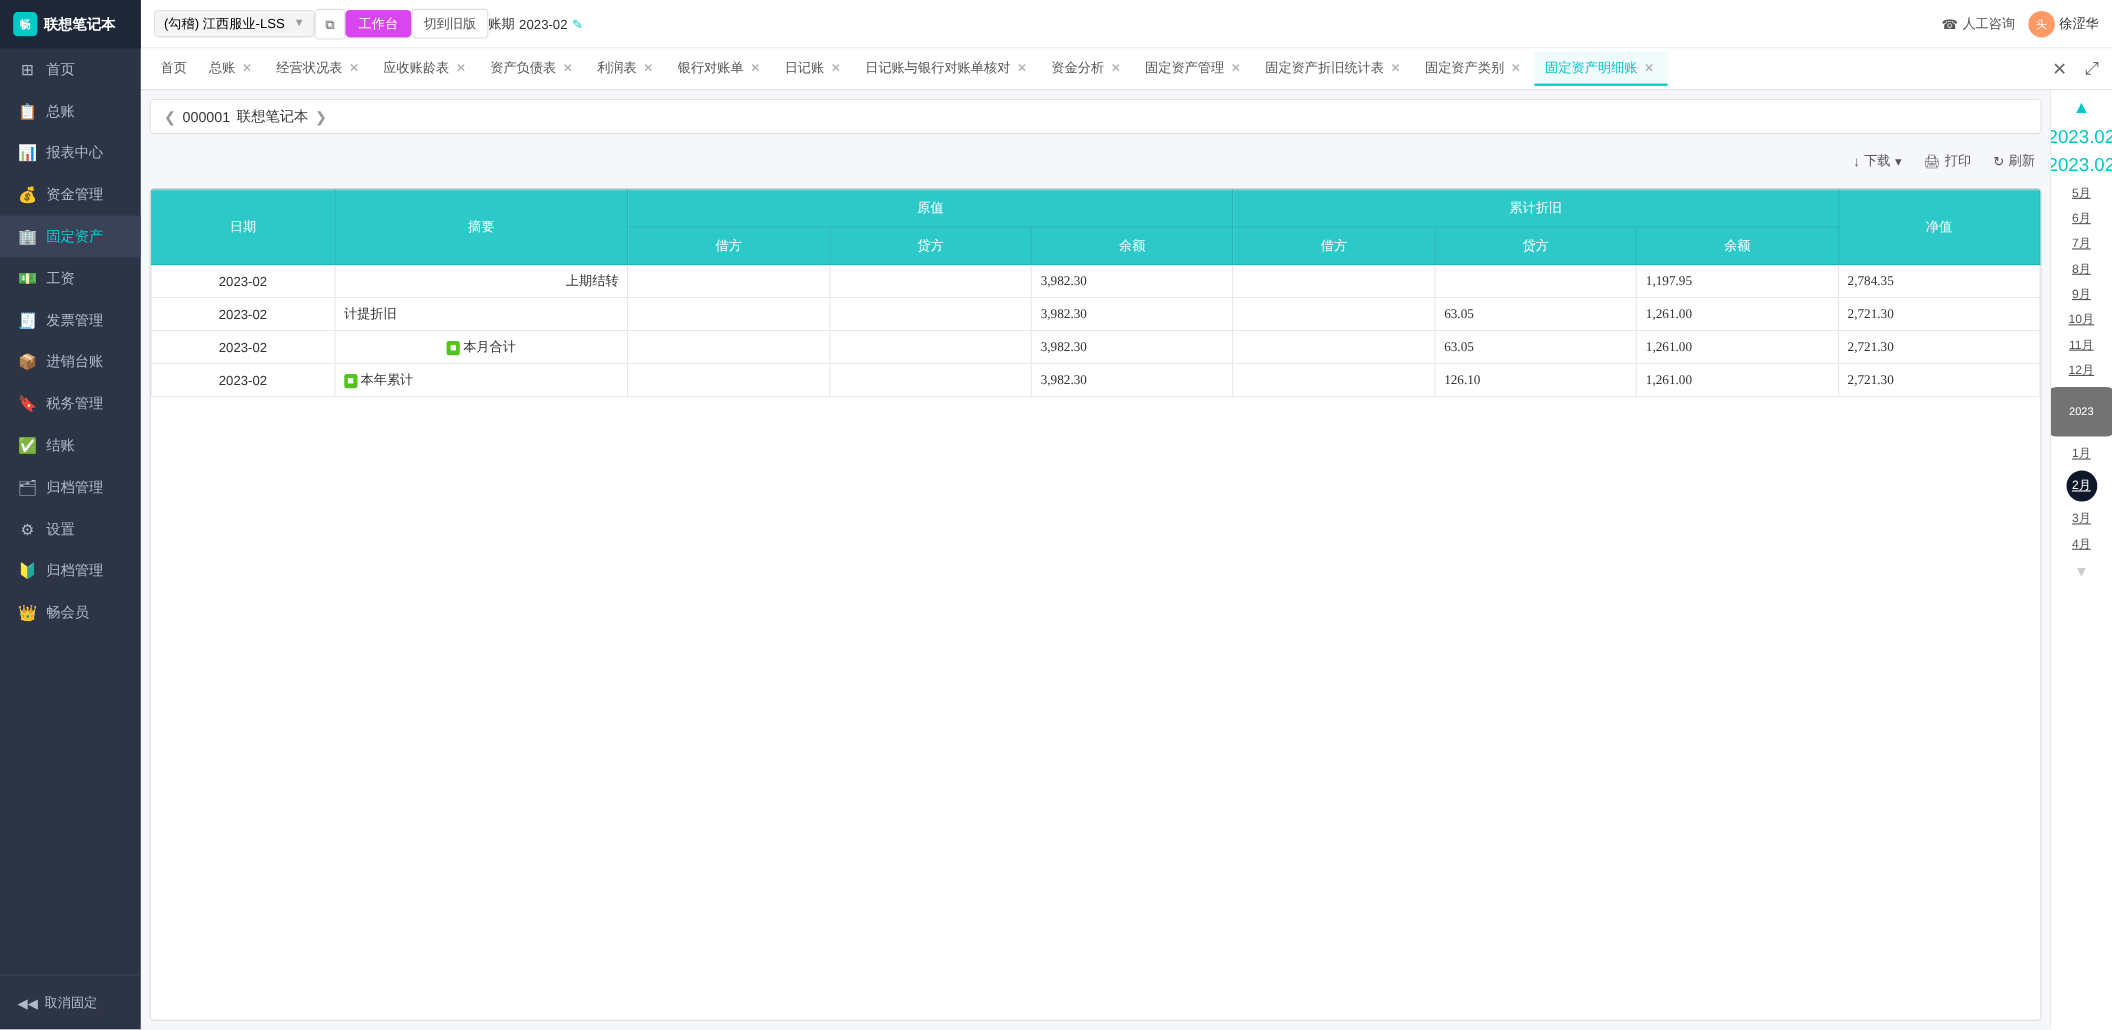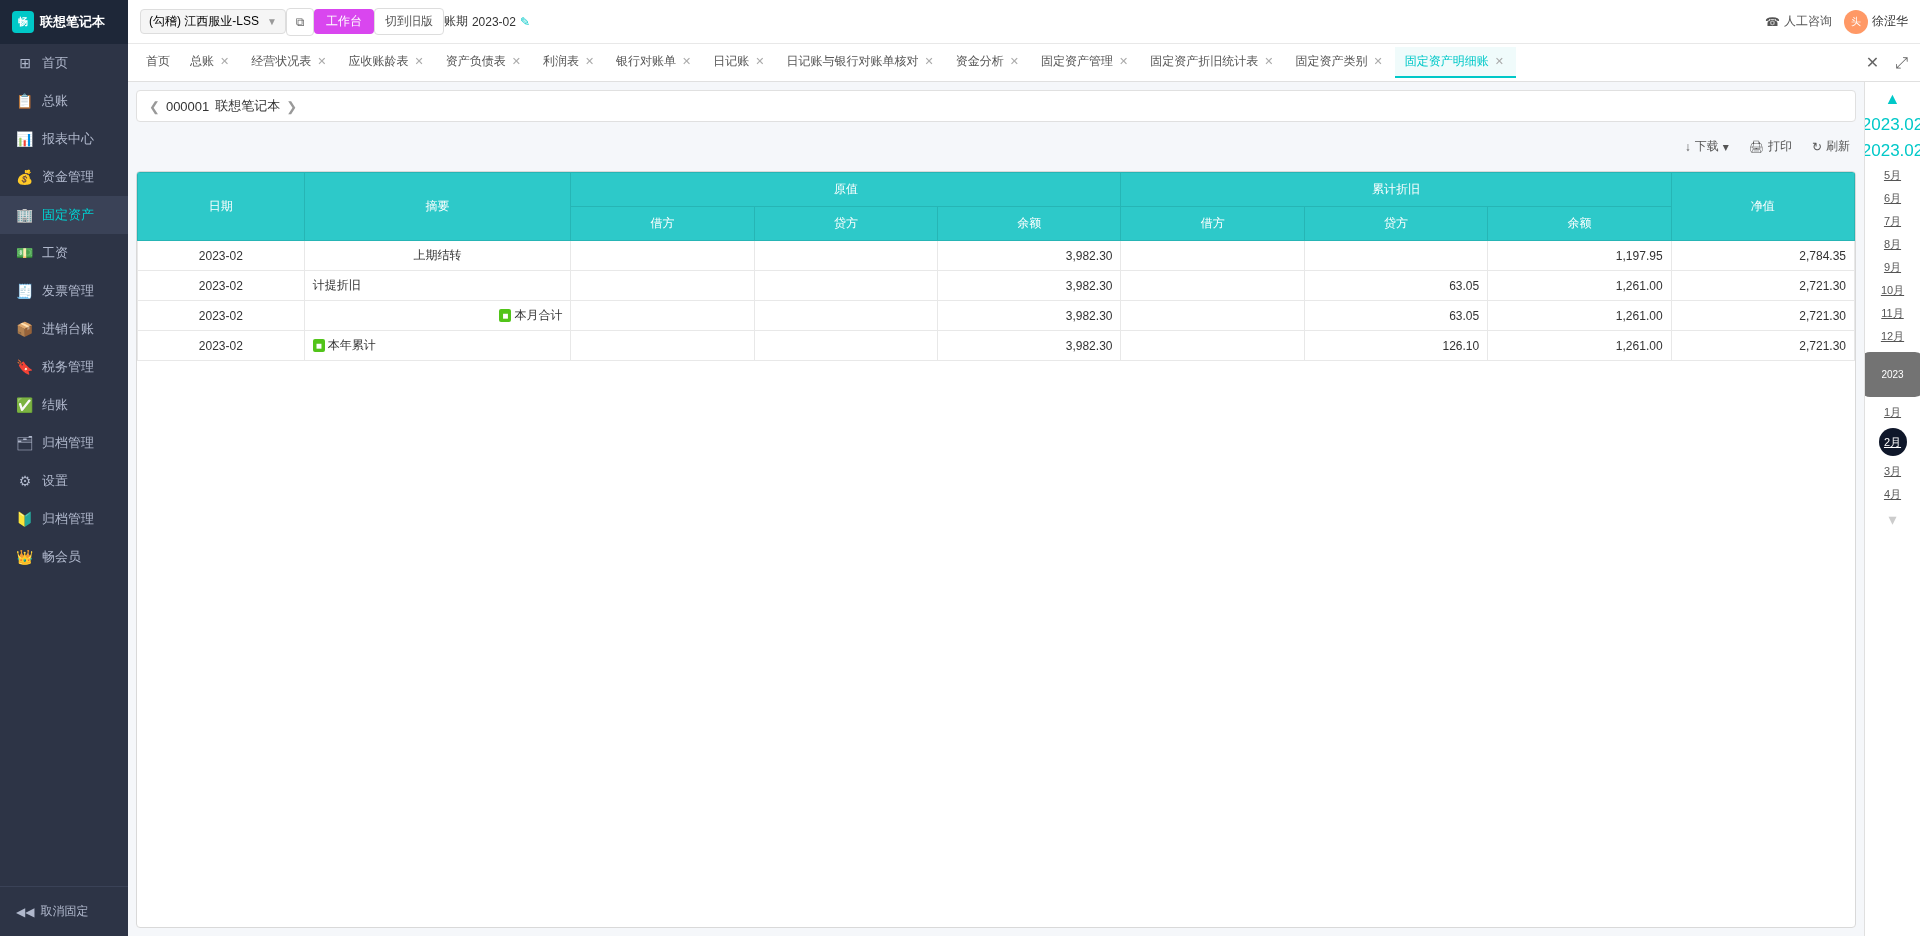--- a/index.html
+++ b/index.html
@@ -254,21 +254,21 @@
     }
     .tag-green {
       display: inline-block;
       background: #52c41a;
       color: #fff;
       font-size: 10px;
       padding: 1px 3px;
       border-radius: 2px;
       margin-right: 3px;
     }
-    td.text-right { text-align: right; }
+    td.text-right { text-align: left; font-family: Liberation Serif, serif; }
 
     
     .right-panel {
       width: 56px;
       background: #fff;
       border-left: 1px solid #e0e0e0;
       display: flex;
       flex-direction: column;
       align-items: center;
       padding: 4px 0;
@@ -550,21 +550,21 @@
               <th>贷方</th>
               <th>余额</th>
               <th>借方</th>
               <th>贷方</th>
               <th>余额</th>
             </tr>
           </thead>
           <tbody id="table-body">
           <tr>
     <td>2023-02</td>
-    <td style="text-align:center">上期结转</td>
+    <td style="text-align:right">上期结转</td>
     <td></td>
     <td></td>
     <td class="text-right">3,982.30</td>
     <td></td>
     <td class="text-right"></td>
     <td class="text-right">1,197.95</td>
     <td class="text-right">2,784.35</td>
   </tr>
               <tr>
     <td>2023-02</td>
@@ -572,21 +572,21 @@
     <td></td>
     <td></td>
     <td class="text-right">3,982.30</td>
     <td></td>
     <td class="text-right">63.05</td>
     <td class="text-right">1,261.00</td>
     <td class="text-right">2,721.30</td>
   </tr>
               <tr>
     <td>2023-02</td>
-    <td style="text-align:right"><span class="tag-green">■</span>本月合计</td>
+    <td style="text-align:center"><span class="tag-green">■</span>本月合计</td>
     <td></td>
     <td></td>
     <td class="text-right">3,982.30</td>
     <td></td>
     <td class="text-right">63.05</td>
     <td class="text-right">1,261.00</td>
     <td class="text-right">2,721.30</td>
   </tr>
               <tr>
     <td>2023-02</td>

